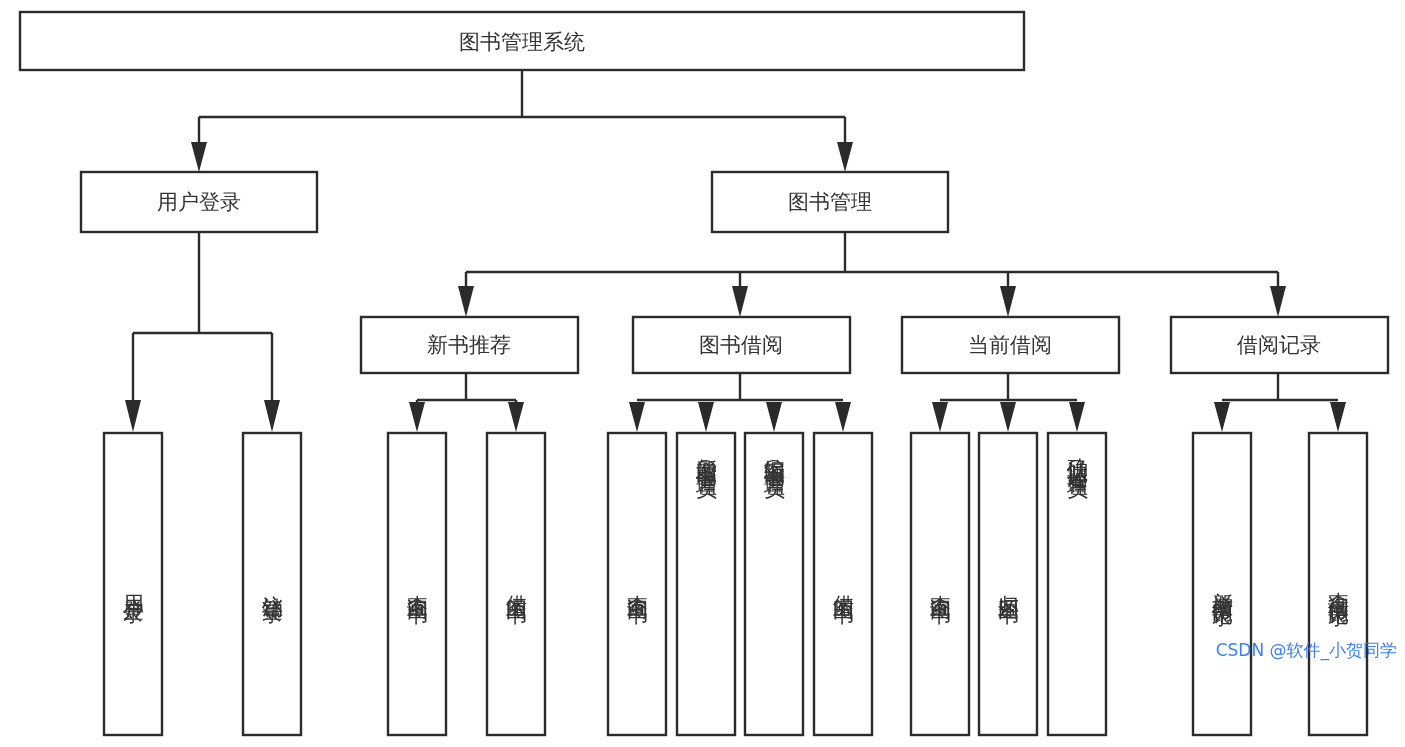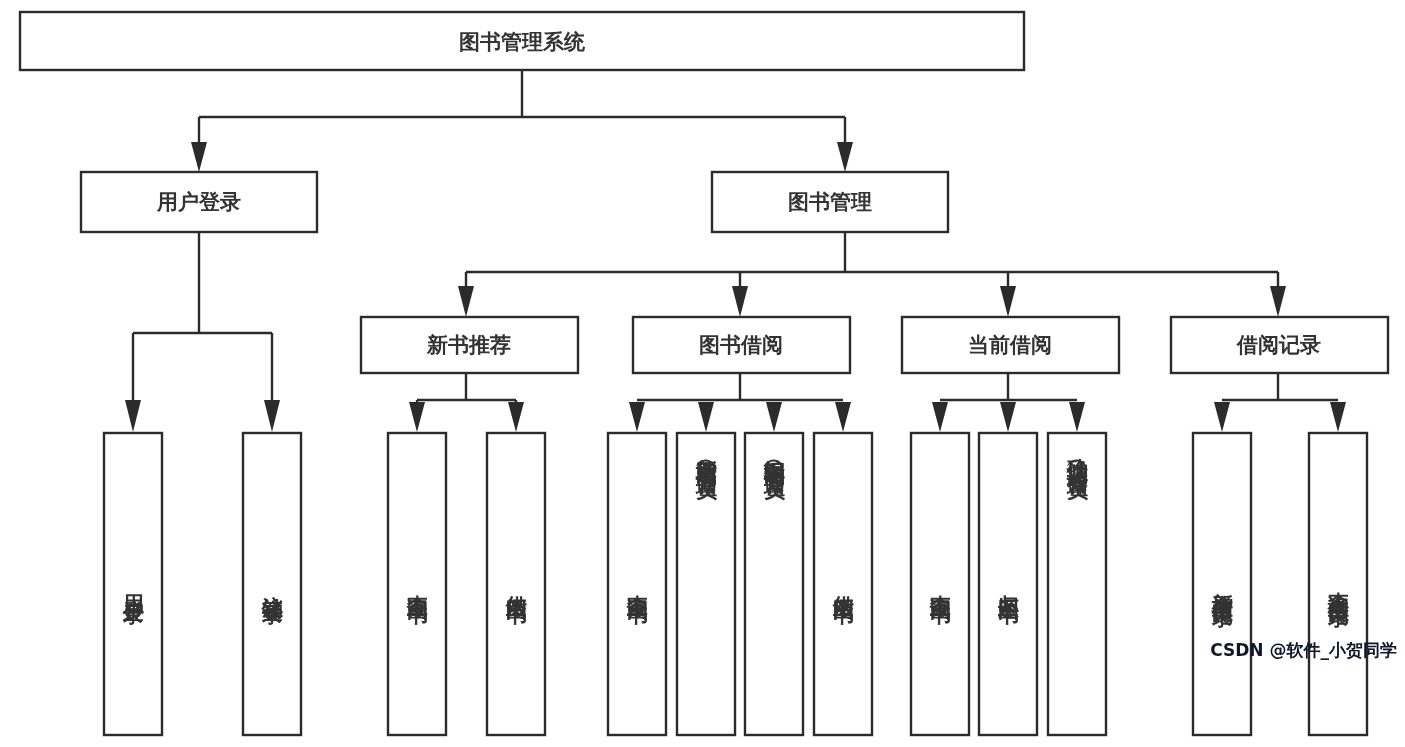--- a/index.html
+++ b/index.html
@@ -11,21 +11,20 @@
     width: 1405px;
     height: 747px;
     font-family: "DejaVu Sans", "Liberation Sans", sans-serif;
     overflow: hidden;
   }
   #diagram-root {
     position: relative;
     width: 1405px;
     height: 668px;
     background: #ffffff;
-    font-weight: bold;
   }
   svg.diagram-canvas {
     position: absolute;
     left: 0;
     top: 0;
     width: 1405px;
     height: 747px;
     display: block;
   }
   .node-box {
@@ -66,21 +65,21 @@
     justify-content: flex-start;
     pointer-events: none;
     user-select: none;
   }
   .watermark {
     position: absolute;
     right: 8px;
     bottom: 6px;
     font-family: "DejaVu Sans", "Liberation Sans", sans-serif;
     font-size: 17px;
-    color: #0f172a;
+    color: #3b82f6;
     white-space: nowrap;
     user-select: none;
   }
 </style>
 </head>
 <body>
 
 <div id="diagram-root">
 
   <svg class="diagram-canvas" viewBox="0 0 1405 747" xmlns="http://www.w3.org/2000/svg">

